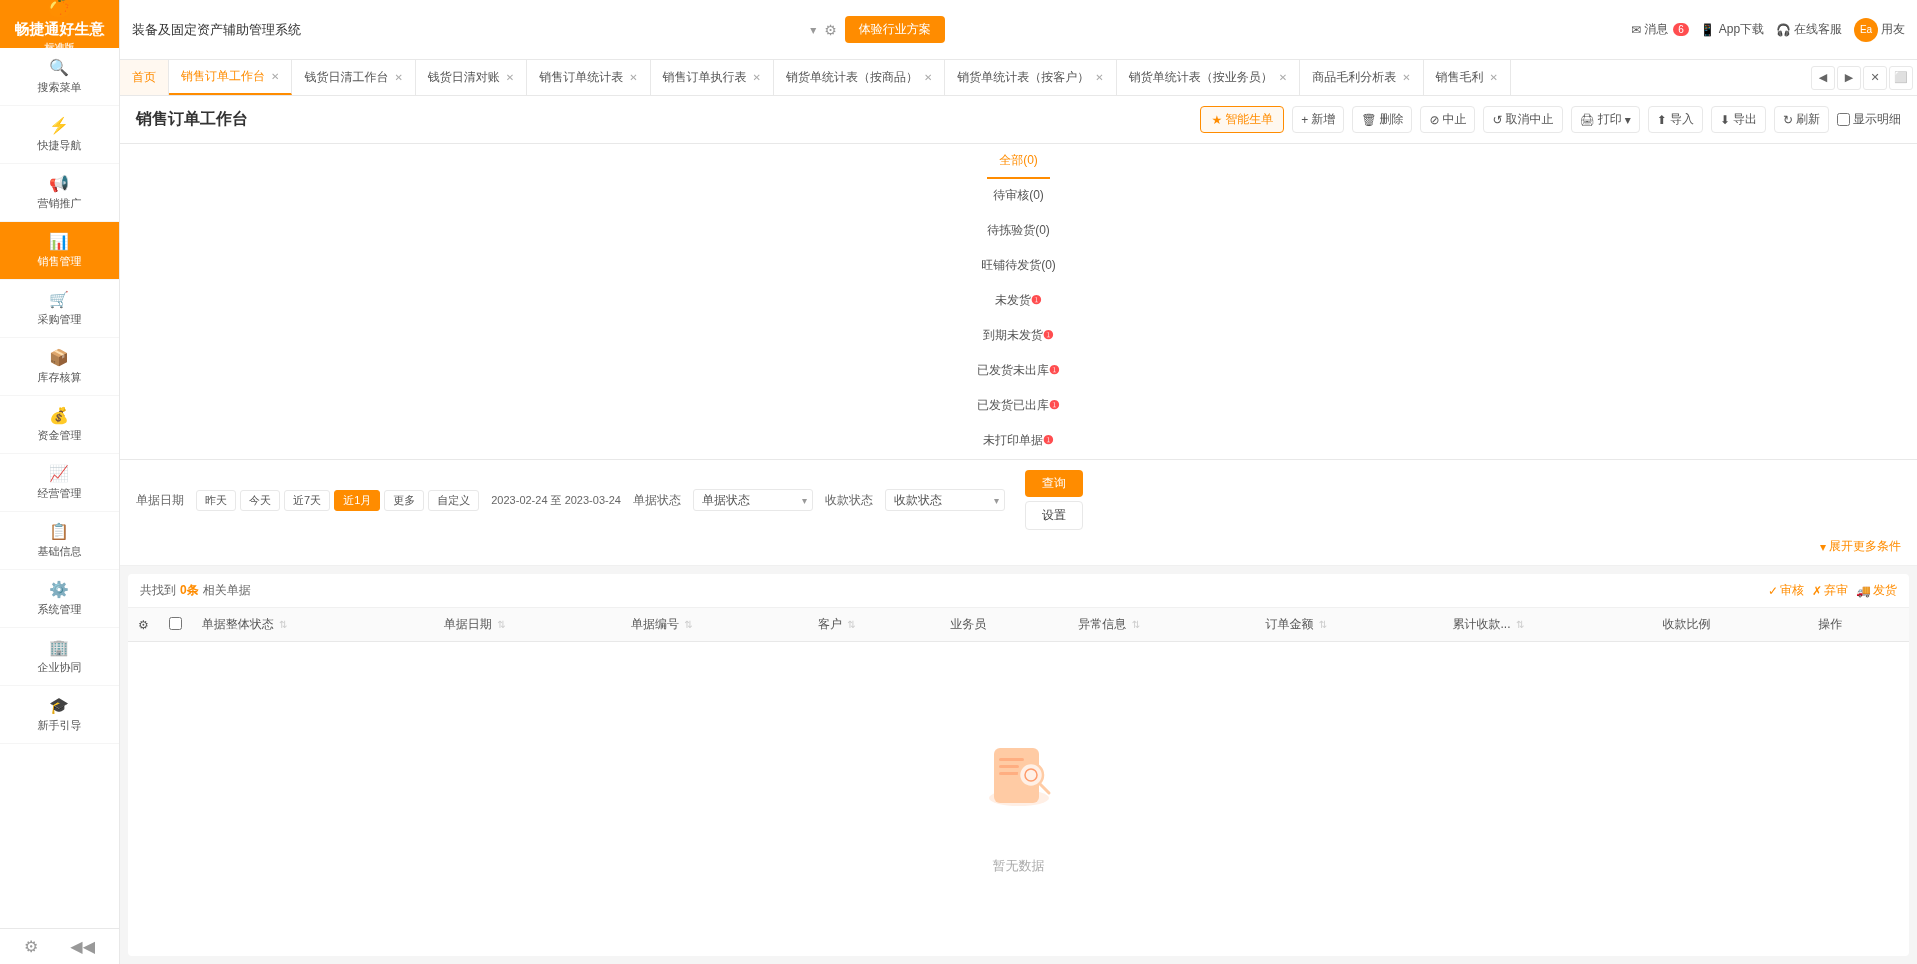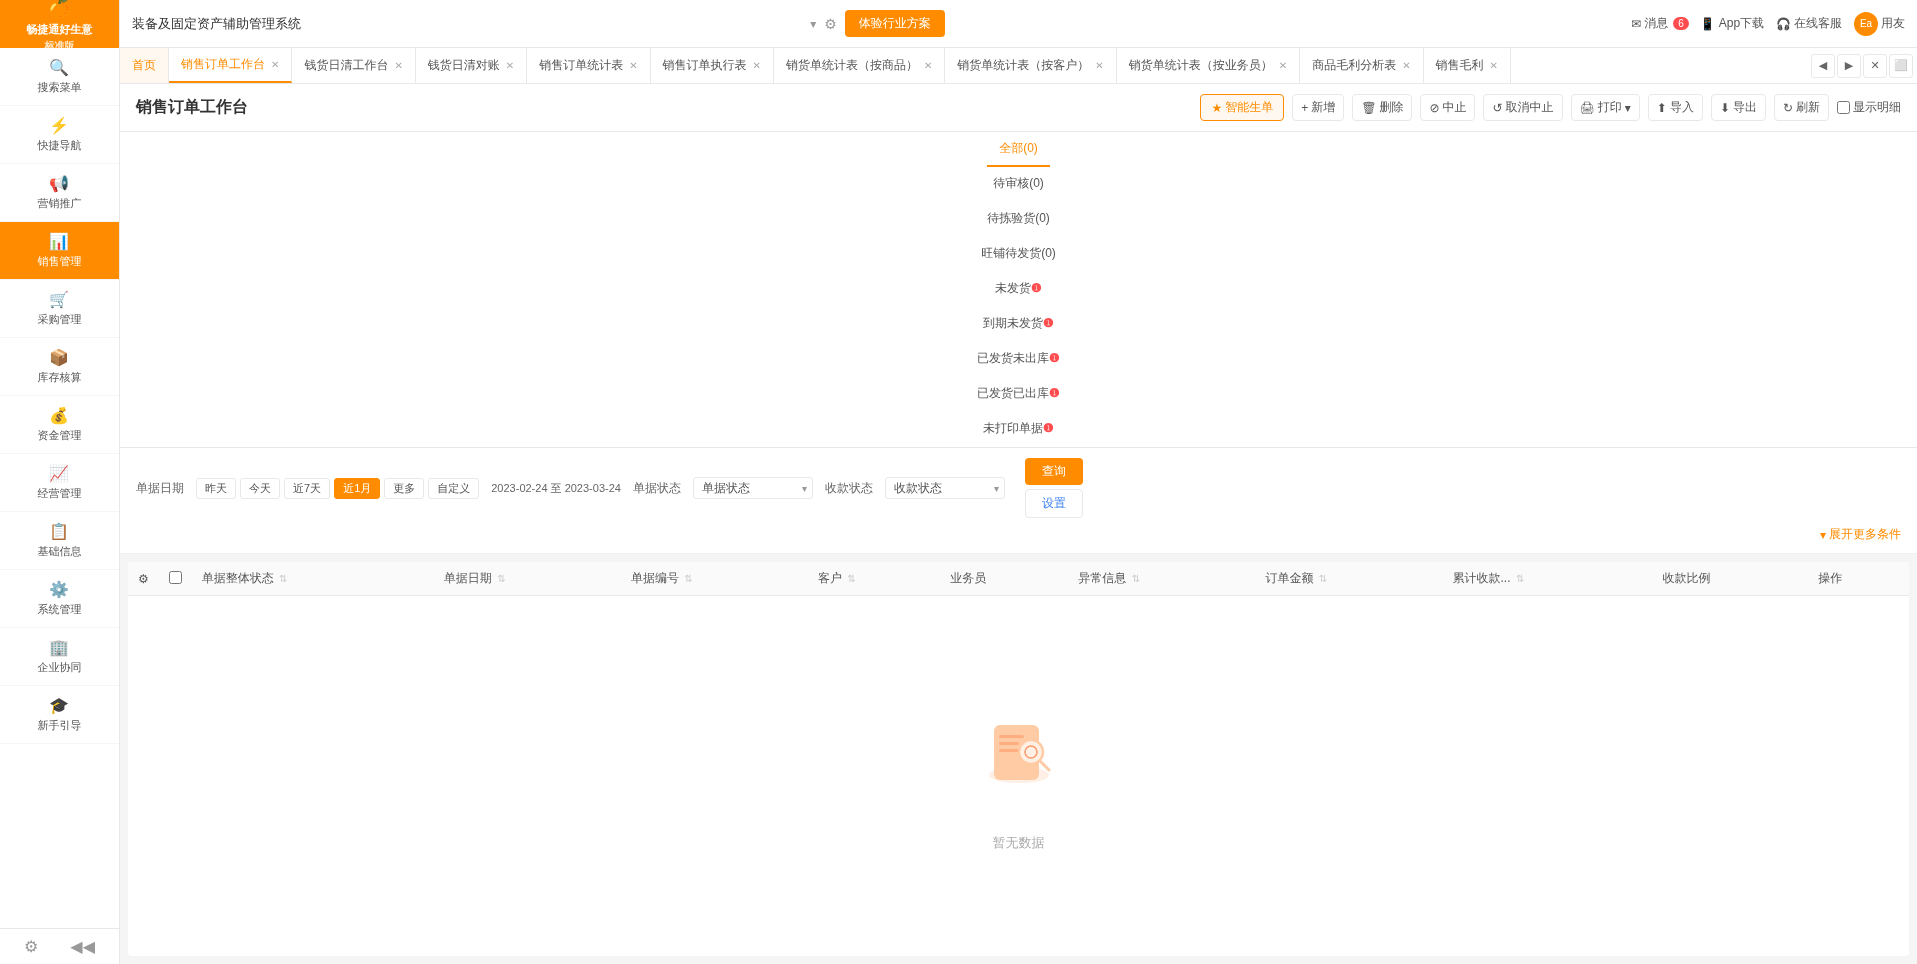--- a/index.html
+++ b/index.html
@@ -20,21 +20,21 @@
       display: flex;
       align-items: center;
       justify-content: center;
       color: white;
       font-size: 13px;
       font-weight: bold;
       flex-direction: column;
       gap: 2px;
     }
     .logo-icon { font-size: 20px; }
-    .logo-text { font-size: 11px; }
+    .logo-text { font-size: 15px; }
     .logo-sub { font-size: 10px; color: rgba(255,255,255,0.8); }
 
     .sidebar-nav { flex: 1; overflow-y: auto; }
     .sidebar-item {
       display: flex; flex-direction: column; align-items: center; padding: 10px 4px;
       cursor: pointer; color: #555; border-bottom: 1px solid #f5f5f5;
       transition: background 0.2s;
     }
     .sidebar-item.active { background: #ff8c00; color: white; }
     .sidebar-item .si-icon { font-size: 16px; margin-bottom: 3px; }
@@ -47,21 +47,21 @@
     
     #main {
       flex: 1;
       display: flex;
       flex-direction: column;
       overflow: hidden;
     }
 
     
     #topbar {
-      height: 48px;
+      height: 60px;
       background: white;
       border-bottom: 1px solid #e8e8e8;
       display: flex;
       align-items: center;
       padding: 5px 12px;
       gap: 8px;
     }
     .topbar-title { font-size: 13px; color: #333; flex: 1; }
     .topbar-btn-orange {
       background: #ff8c00; color: white; border: none; border-radius: 4px;
@@ -109,21 +109,21 @@
       display: flex;
       align-items: center;
       justify-content: space-between;
       border-bottom: 1px solid #e8e8e8;
     }
     .page-title { font-size: 16px; font-weight: bold; color: #333; }
     .header-actions { display: flex; align-items: center; gap: 8px; }
     .btn-smart { background: #fff8f0; color: #ff8c00; border: 1px solid #ff8c00; border-radius: 4px; padding: 4px 10px; cursor: pointer; font-size: 12px; display: flex; align-items: center; gap: 3px; }
     .btn-action { background: white; color: #555; border: 1px solid #e8e8e8; border-radius: 4px; padding: 4px 8px; cursor: pointer; font-size: 12px; display: flex; align-items: center; gap: 3px; }
     .btn-query { background: #ff8c00; color: white; border: none; border-radius: 4px; padding: 5px 16px; cursor: pointer; font-size: 12px; }
-    .btn-set { background: white; color: #3b82f6; border: 1px solid #e8e8e8; border-radius: 4px; padding: 5px 16px; cursor: pointer; font-size: 12px; }
+    .btn-set { background: white; color: #404040; border: 1px solid #e8e8e8; border-radius: 4px; padding: 5px 16px; cursor: pointer; font-size: 12px; }
     .checkbox-label { display: flex; align-items: center; gap: 3px; font-size: 12px; color: #555; cursor: pointer; }
 
     
     .sub-tabs {
       background: white;
       padding: 0 16px;
       display: flex;
       align-items: center;
       gap: 0;
       border-bottom: 1px solid #e8e8e8;
@@ -458,20 +458,41 @@
       </div>
       <div class="filter-row" style="justify-content:center; margin-bottom:0;">
         <div class="expand-btn">
           <span>▾</span>
           <span>展开更多条件</span>
         </div>
       </div>
     </div>
 
     <div class="table-area">
+      <div class="table-info">
+        <div class="table-info-left">
+          <span>共找到</span>
+          <span class="count-highlight">0条</span>
+          <span>相关单据</span>
+        </div>
+        <div class="table-actions-right">
+          <div class="action-btn orange">
+            <span>✓</span>
+            <span>审核</span>
+          </div>
+          <div class="action-btn orange">
+            <span>✗</span>
+            <span>弃审</span>
+          </div>
+          <div class="action-btn orange">
+            <span>🚚</span>
+            <span>发货</span>
+          </div>
+        </div>
+      </div>
 
       <table>
         <thead>
           <tr>
             <th class="th-settings">⚙</th>
             <th class="th-checkbox"><input type="checkbox" style=""></th>
             <th>
               <span>单据整体状态</span>
               <span class="sort-icon">⇅</span>
             </th>

